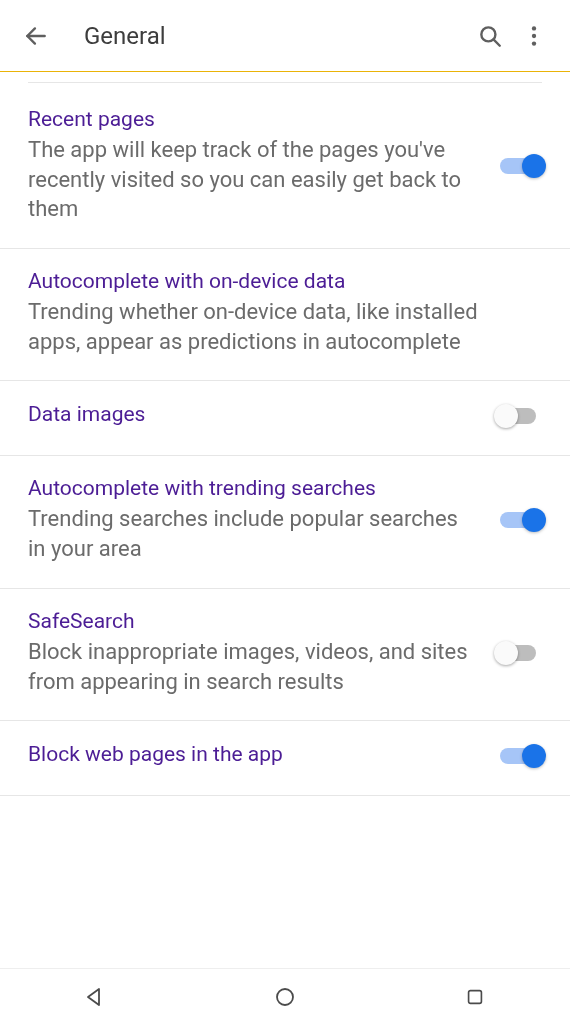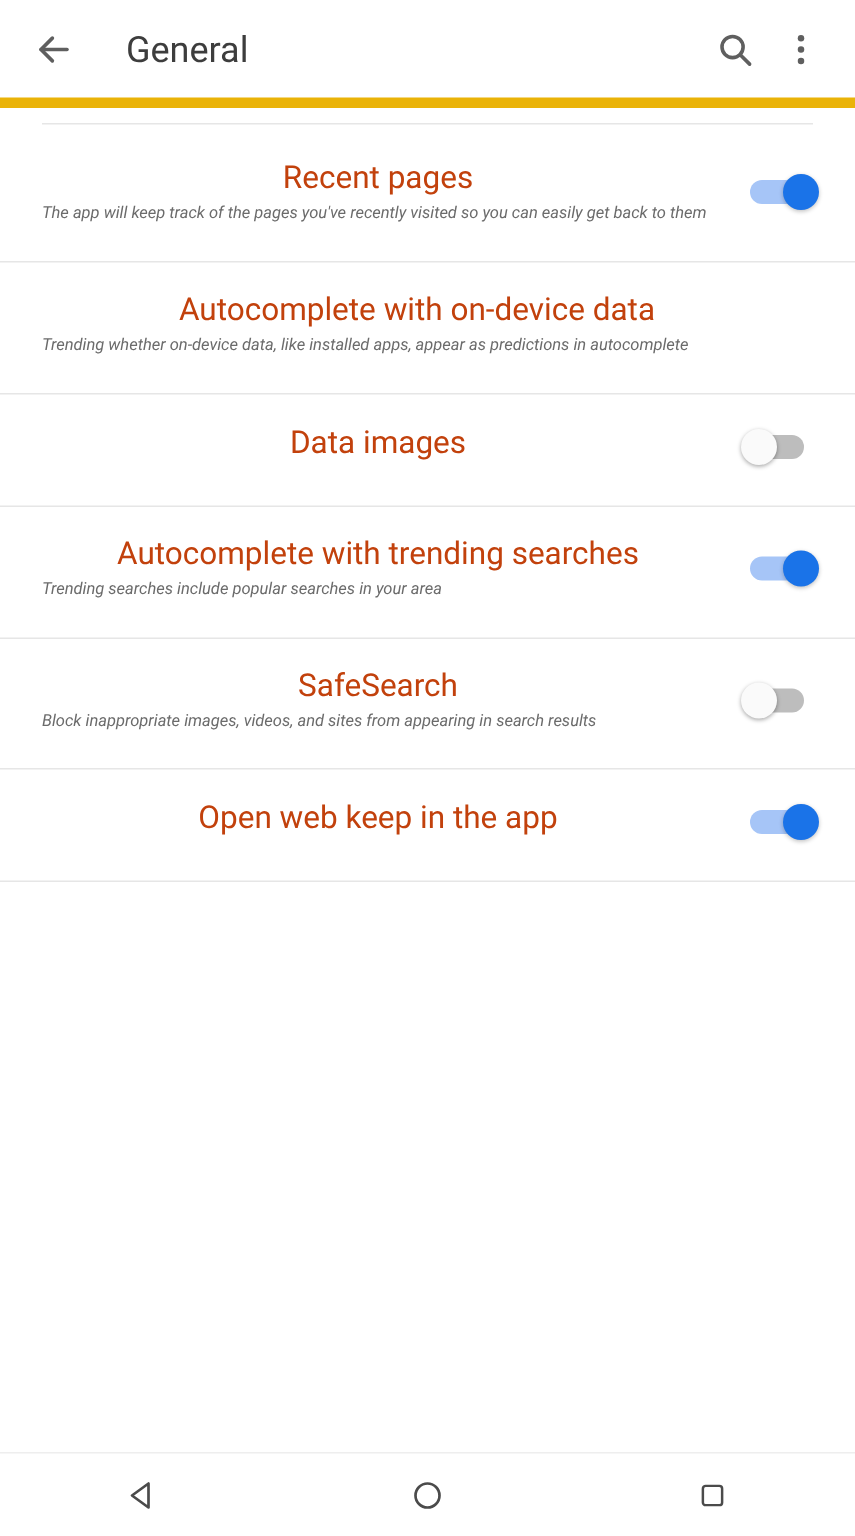--- a/index.html
+++ b/index.html
@@ -10,36 +10,36 @@
       height: 1024px;
       overflow: hidden;
       color: #202124;
       position: relative;
     }
     .app-bar {
       display: flex;
       align-items: center;
       height: 72px;
       padding: 0 14px;
-      border-bottom: 7px solid #eab308;
+      border-bottom: 1px solid #eab308;
     }
     .back-btn { width: 44px; height: 44px; display:flex; align-items:center; justify-content:center; background:none; border:none; cursor:pointer;}
     .title { font-size: 24px; color:#3d3d3d; margin-left: 26px; flex:1; font-weight: 400;}
     .action-btn { width:44px; height:44px; display:flex; align-items:center; justify-content:center; background:none; border:none; cursor:pointer;}
     .content { padding: 0 0 0 0; }
     .setting-row {
       display: flex;
       align-items: center;
       padding: 20px 24px 24px 28px;
       border-bottom: 1px solid #e6e6e6;
       position: relative;
     }
     .text-col { flex:1; padding-right: 18px;}
-    .setting-title { font-size: 21px; color:#c2410c; font-weight:400; margin-bottom:4px;text-align:center;}
-    .setting-desc { font-size: 11px; line-height: 1.35; color:#6b6b6b;font-style:italic; }
+    .setting-title { font-size: 21px; color:#4c1d95; font-weight:400; margin-bottom:4px;}
+    .setting-desc { font-size: 22px; line-height: 1.35; color:#6b6b6b; }
     .switch {
       width: 52px; height: 30px; position: relative; flex-shrink:0;
     }
     .track {
       position:absolute; top:7px; left:2px; width:40px; height:16px; border-radius:10px;
       background:#bdbdbd;
     }
     .thumb {
       position:absolute; top:3px; width:24px; height:24px; border-radius:50%;
       background:#fafafa; box-shadow:0 1px 3px rgba(0,0,0,0.35);
@@ -144,21 +144,21 @@
         </div>
         <div class="switch off">
           <div class="track"></div>
           <div class="thumb"></div>
         </div>
       </div>
     </div>
     <div class="row-wrap">
       <div class="setting-row">
         <div class="text-col">
-          <div class="setting-title">Open web keep in the app</div>
+          <div class="setting-title">Block web pages in the app</div>
         </div>
         <div class="switch on">
           <div class="track"></div>
           <div class="thumb"></div>
         </div>
       </div>
     </div>
   </div>
 
 <div class="nav-bar">

